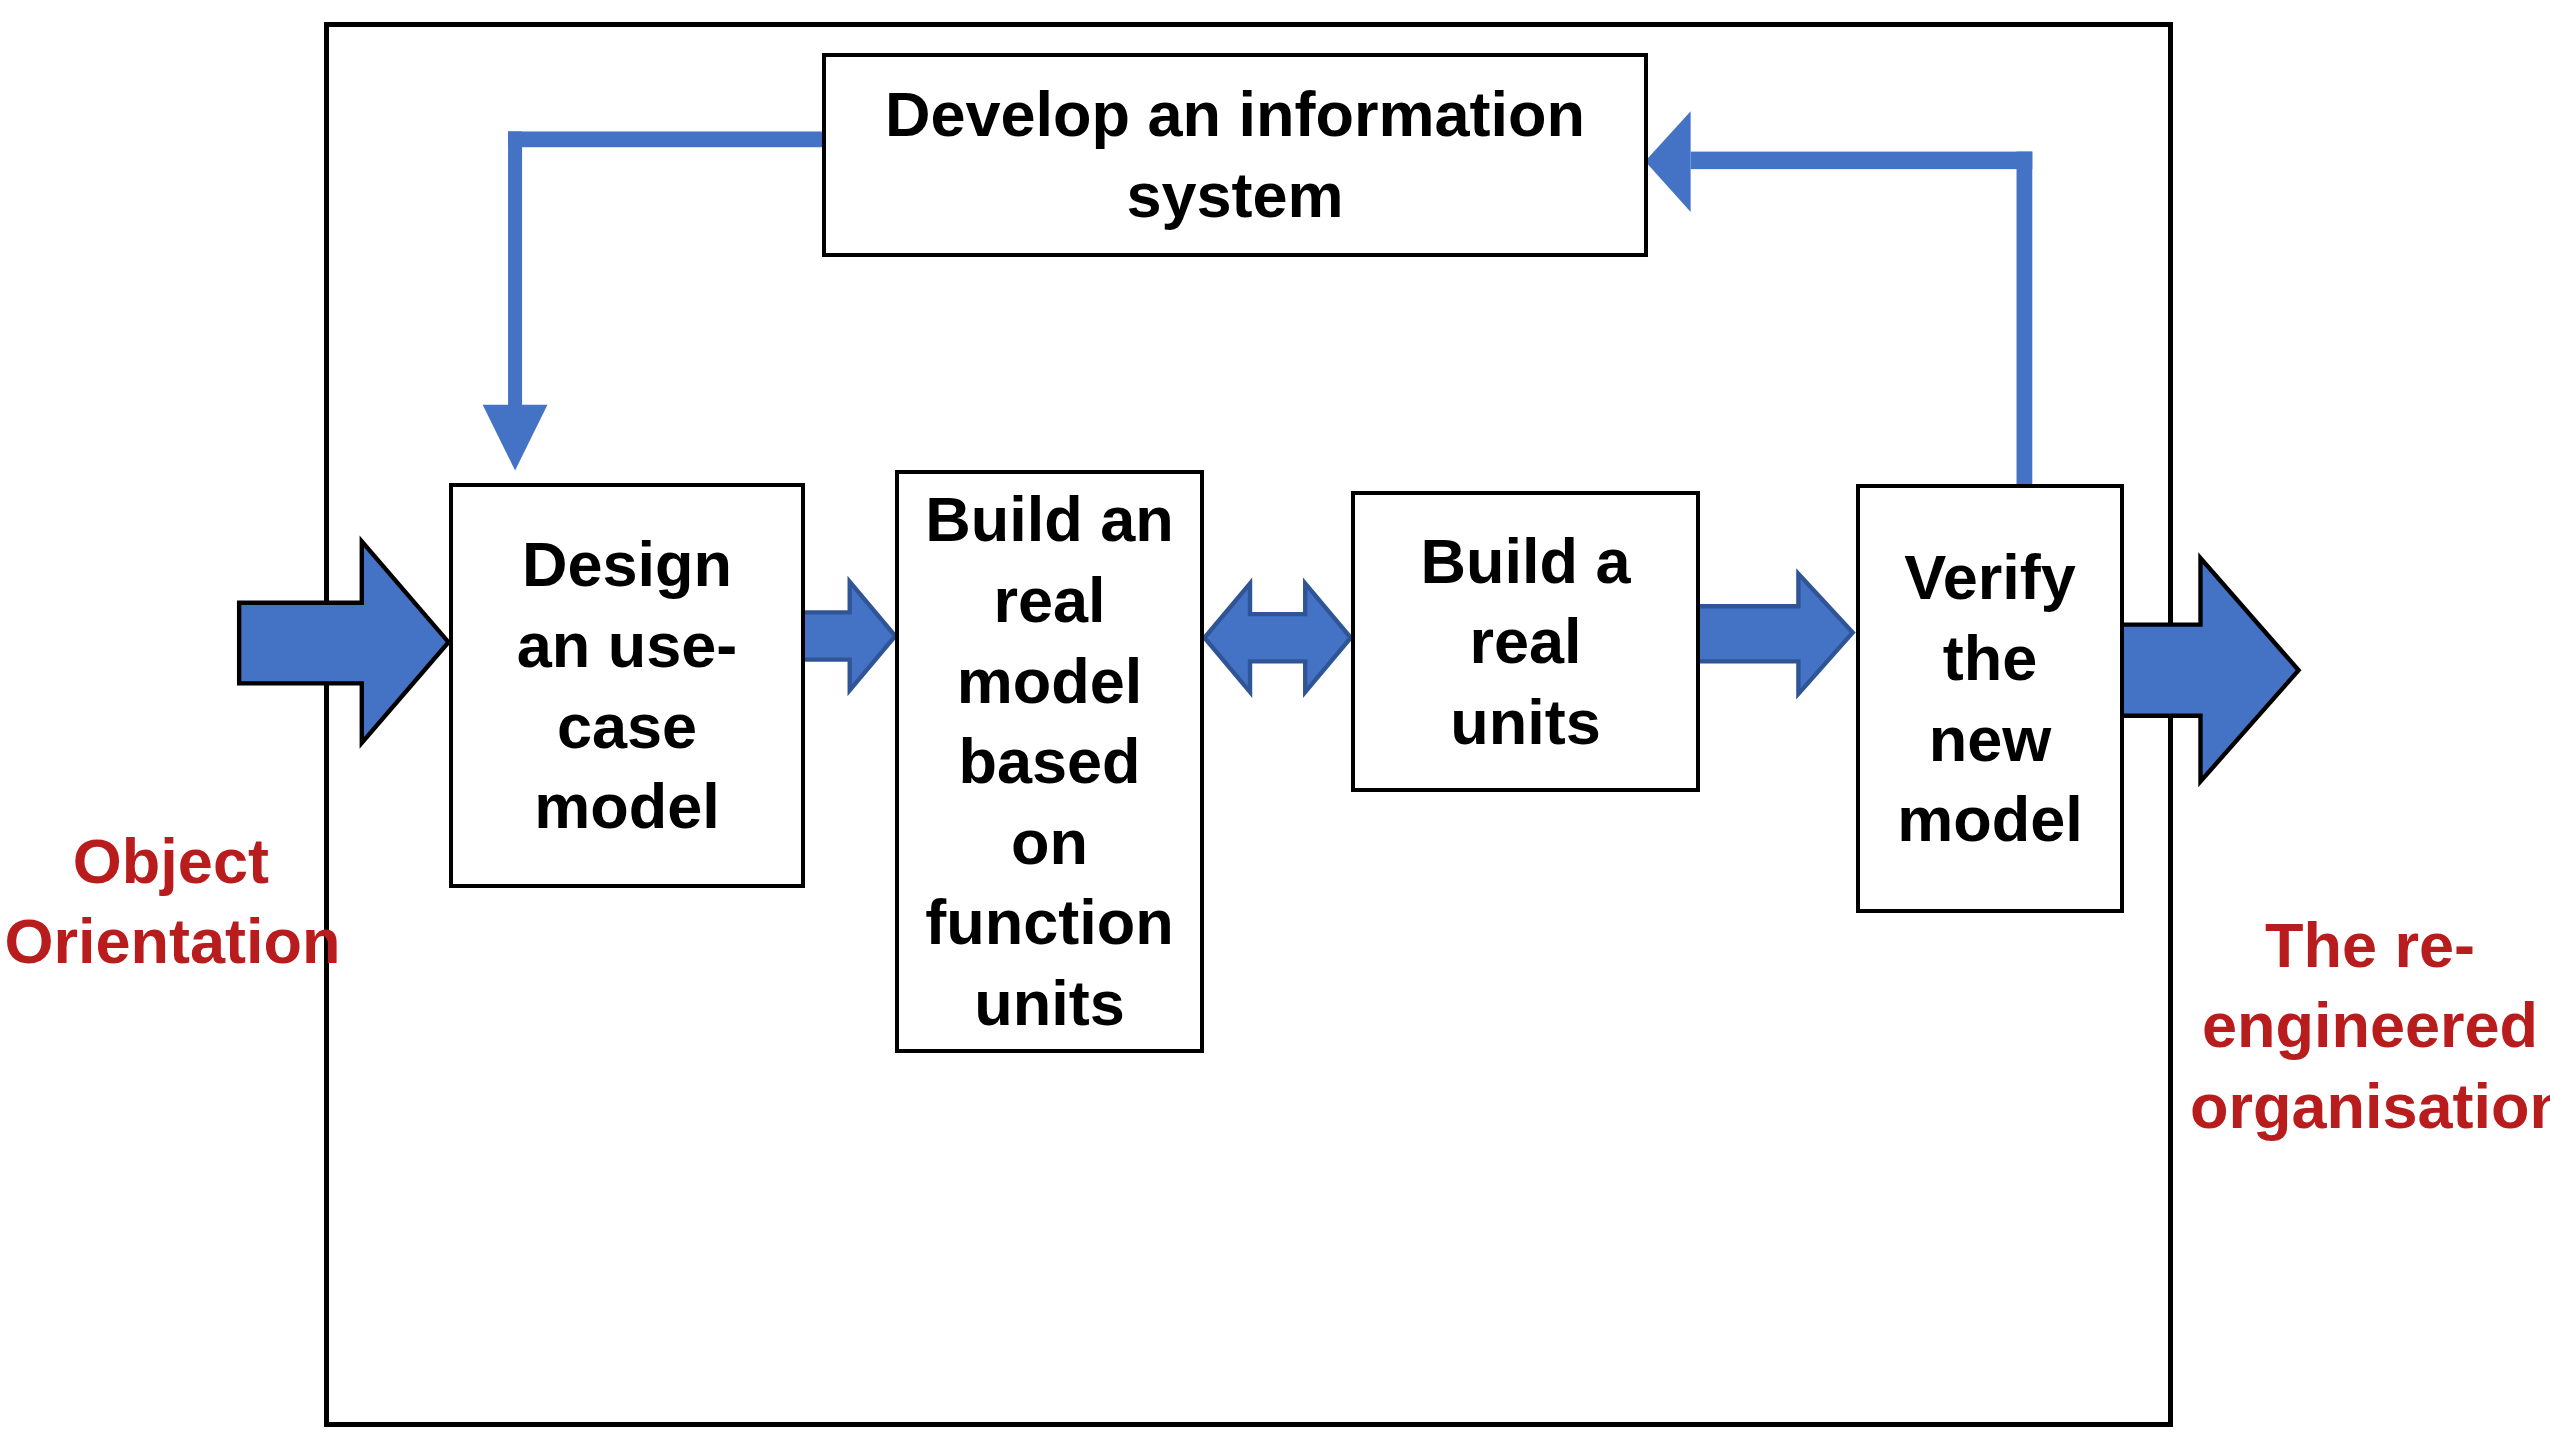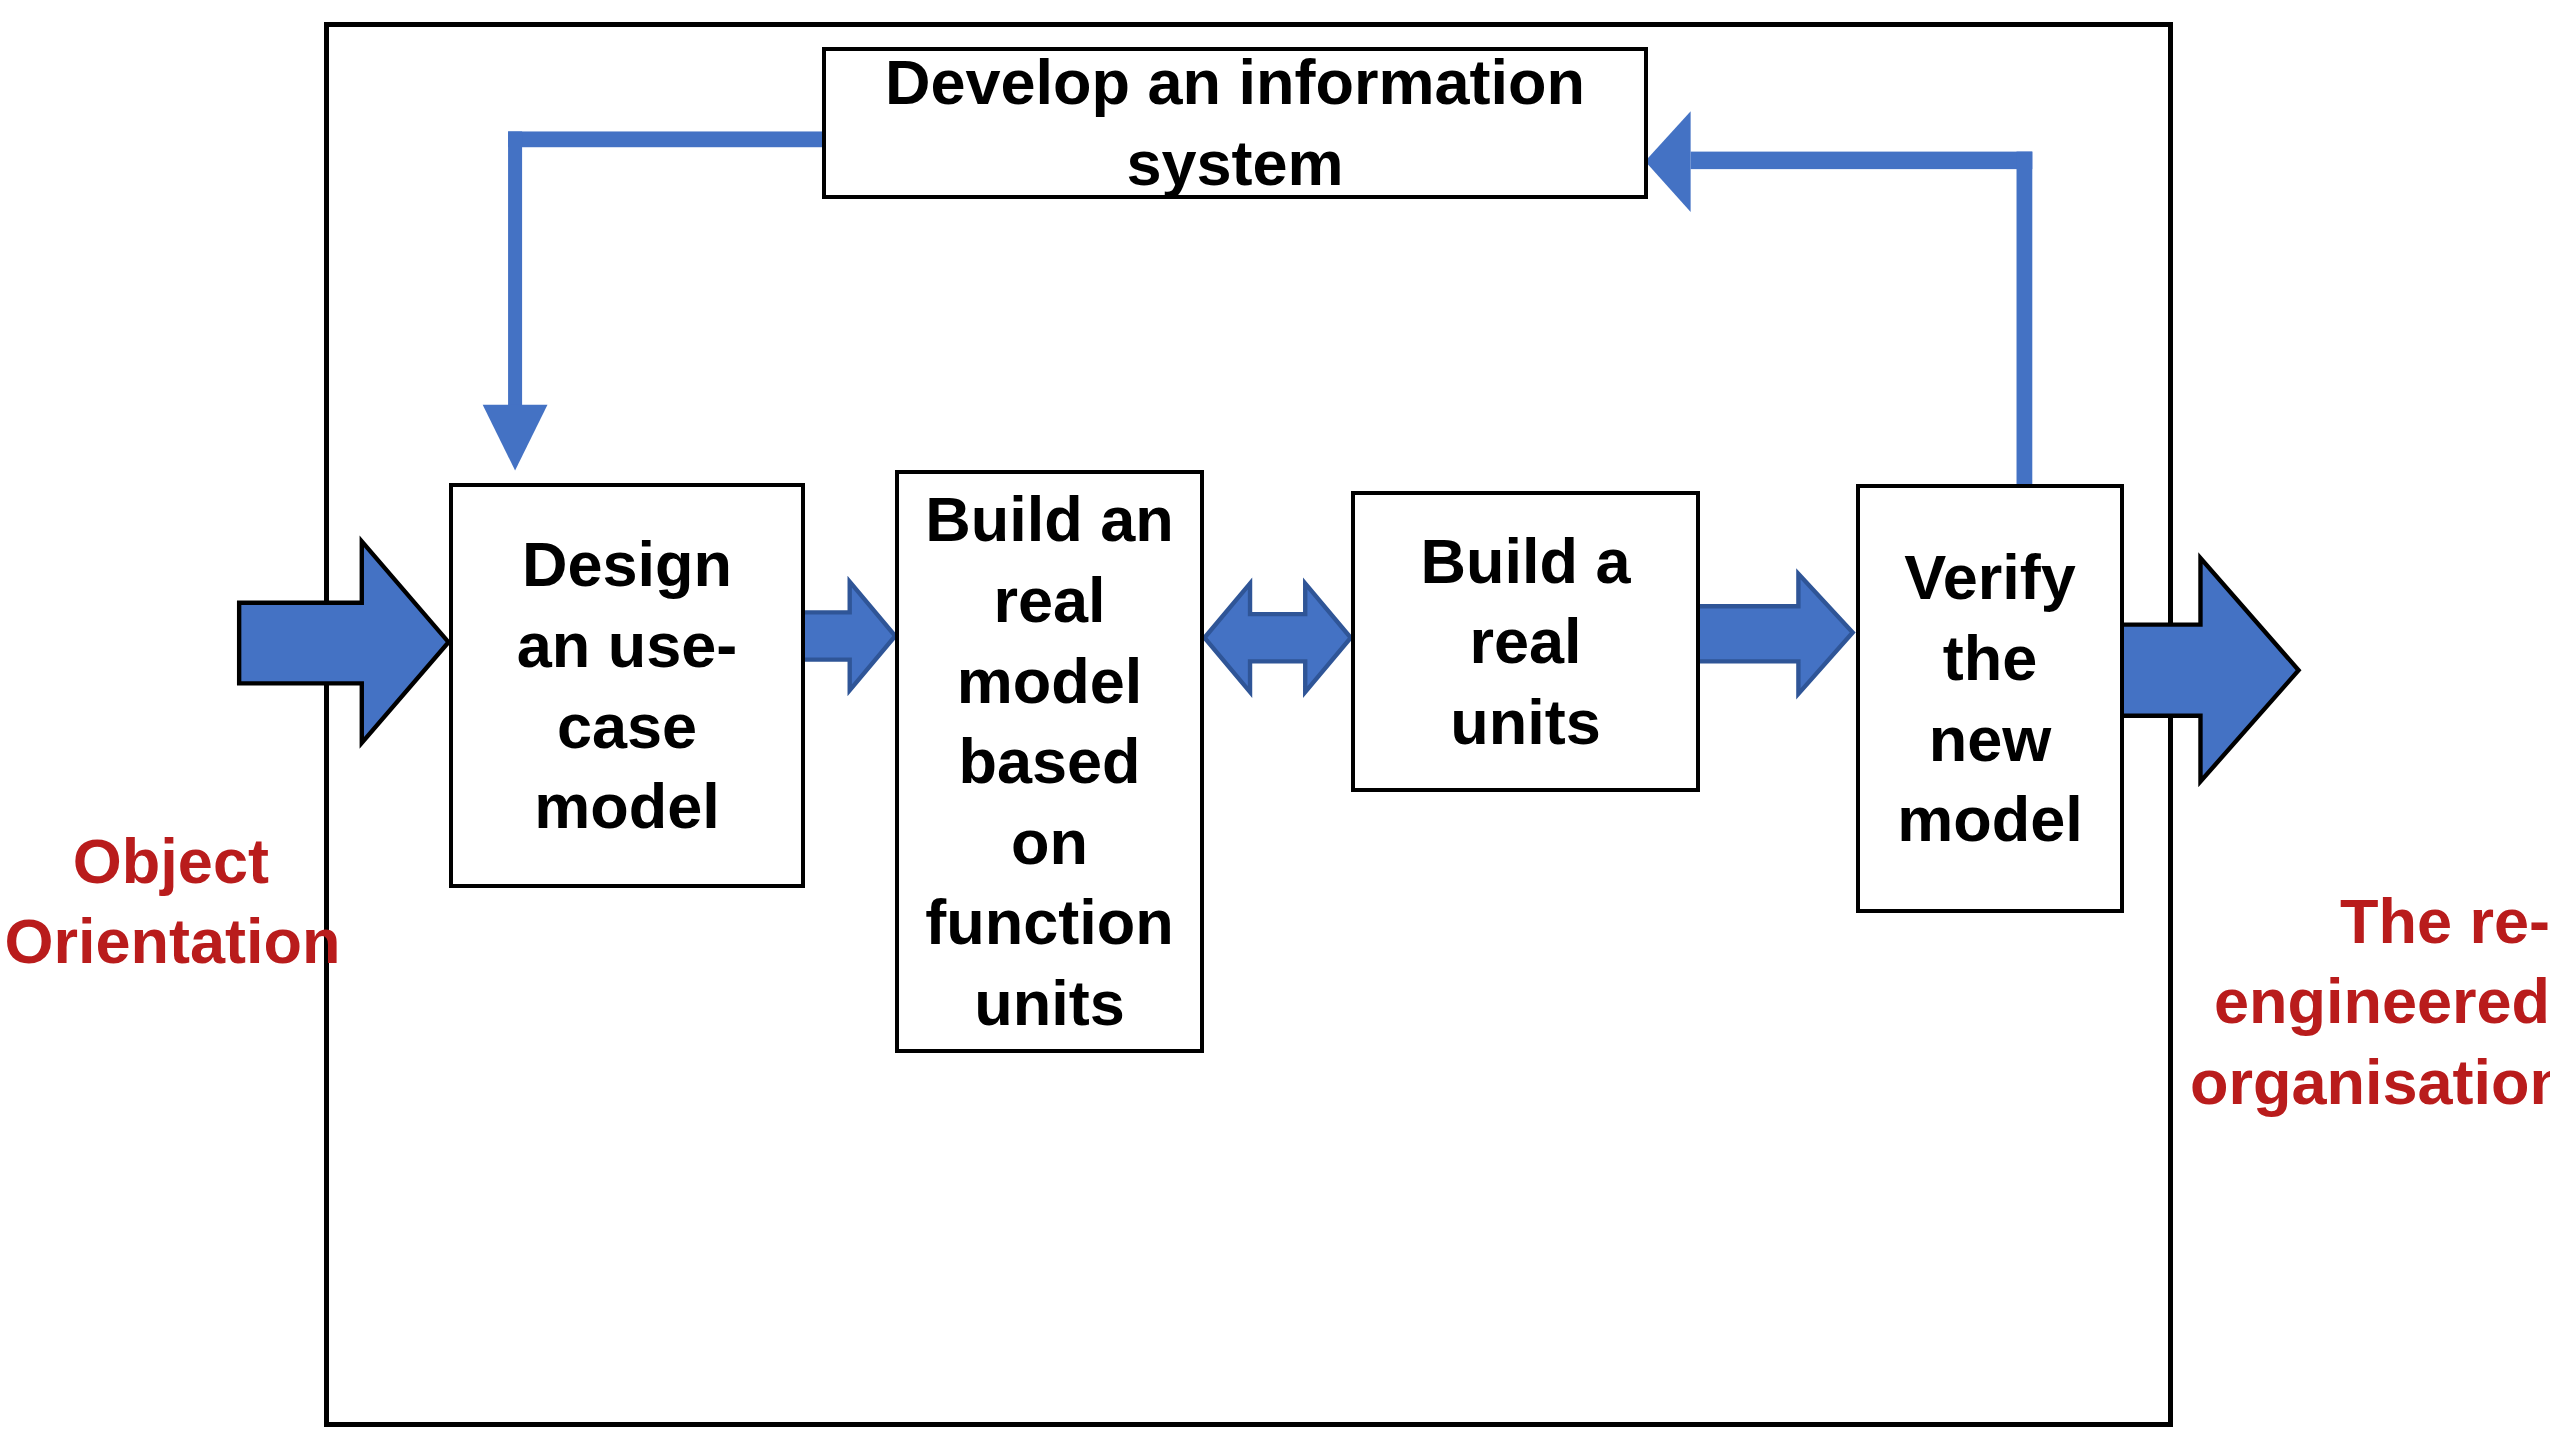--- a/index.html
+++ b/index.html
@@ -43,37 +43,37 @@
     align-items: center;
     justify-content: center;
     text-align: center;
     font-weight: bold;
     font-size: 63px;
     line-height: 1.28;
     color: #000000;
     white-space: pre-line;
     z-index: 3;
   }
-  .box-develop { left: 822px;  top: 47px;  width: 826px; height: 152px; }
+  .box-develop { left: 822px;  top: 53px;  width: 826px; height: 204px; }
   .box-design  { left: 449px;  top: 483px; width: 356px; height: 405px; }
   .box-ideal   { left: 895px; top: 470px; width: 309px; height: 583px; }
   .box-real    { left: 1351px; top: 491px; width: 349px; height: 301px; }
   .box-verify  { left: 1856px; top: 484px; width: 268px; height: 429px; }
   .side-label {
     position: absolute;
     text-align: center;
     font-weight: bold;
     font-size: 63px;
     line-height: 1.28;
     color: #b91c1c;
     white-space: pre-line;
     z-index: 3;
   }
   .label-input  { left: 4.4px;    top: 740px; width: 333px; }
-  .label-output { left: 2190px; top: 800px; width: 360px; text-align: right; }
+  .label-output { left: 2190px; top: 824px; width: 360px; }
 </style>
 </head>
 <body>
 
 <div class="canvas">
 
   <div class="outer-rect"></div>
 
   <svg class="arrow-layer" width="2550" height="1449" viewBox="0 0 2911 1654" xmlns="http://www.w3.org/2000/svg">
 

